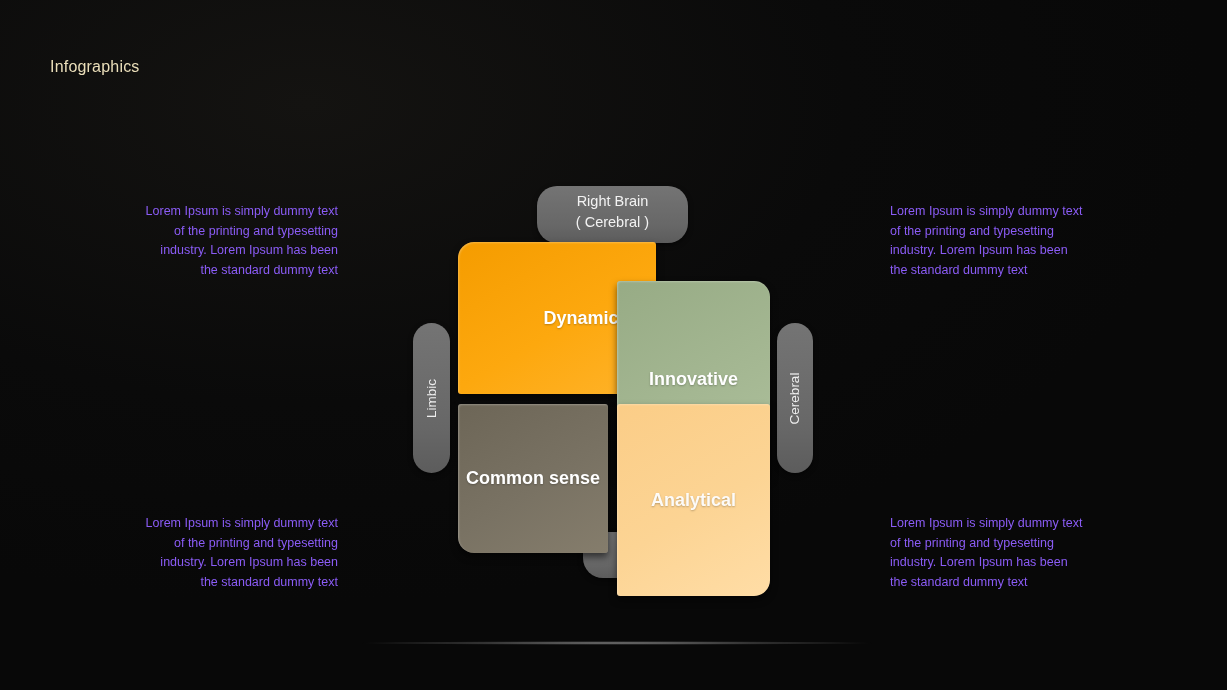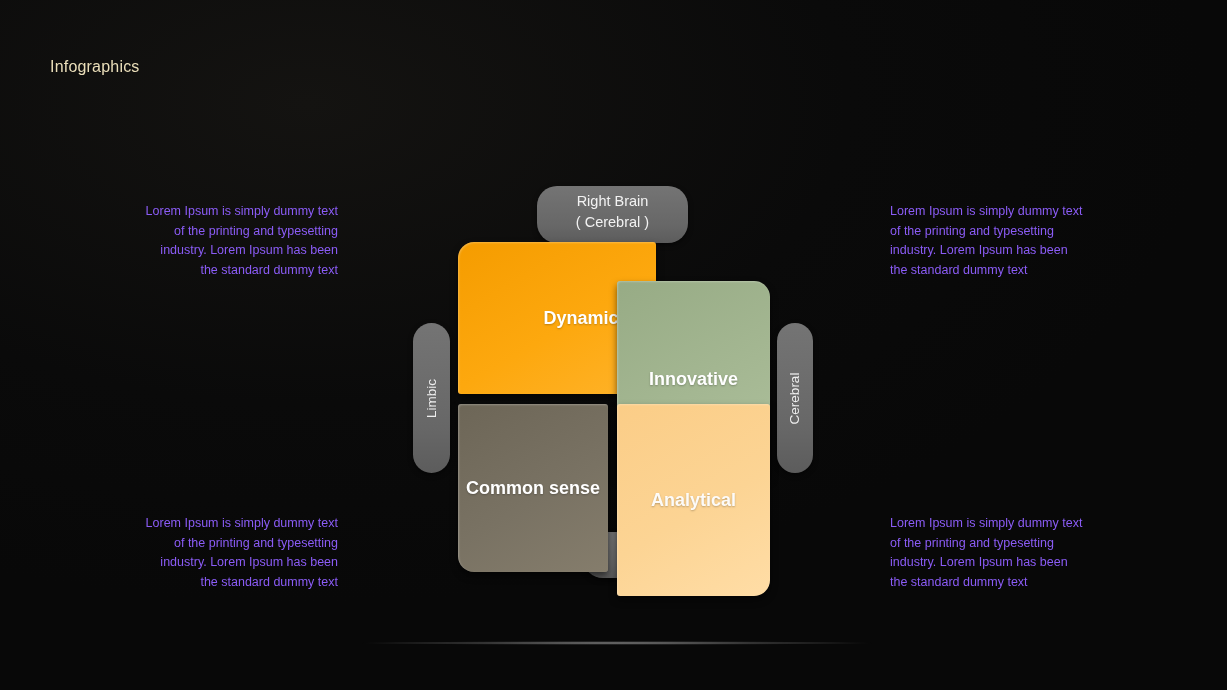--- a/index.html
+++ b/index.html
@@ -61,21 +61,21 @@
     background:linear-gradient(150deg,#f59c00 0%,#fda80e 55%,#ffb32a 100%);
     padding-left:48px;
   }
   .q-innovative{
     left:617px;top:257px;width:153px;height:196px;
     border-radius:3px 16px 3px 3px;
     background:linear-gradient(150deg,#97ab85 0%,#a4b792 55%,#aec19d 100%);
     margin-top:24px;
   }
   .q-common{
-    left:458px;top:404px;width:150px;height:168px;
+    left:458px;top:404px;width:150px;height:149px;
     border-radius:3px 3px 3px 16px;
     background:linear-gradient(150deg,#6d6657 0%,#797263 55%,#857d6c 100%);
   }
   .q-analytical{
     left:617px;top:404px;width:153px;height:192px;
     border-radius:3px 3px 16px 3px;
     background:linear-gradient(150deg,#fbcd87 0%,#fcd494 55%,#ffdda6 100%);
   }
   .q-analytical .quad-label{color:rgba(255,255,255,.95);}
 

